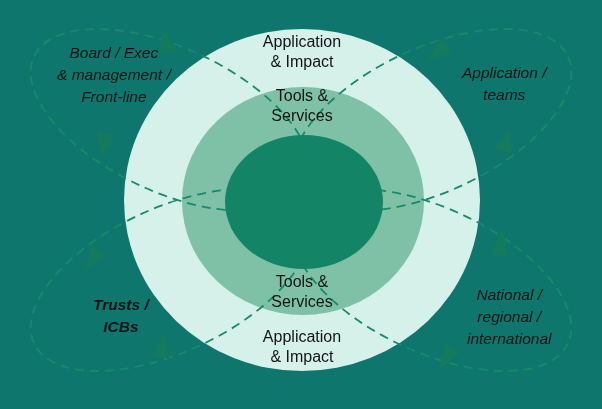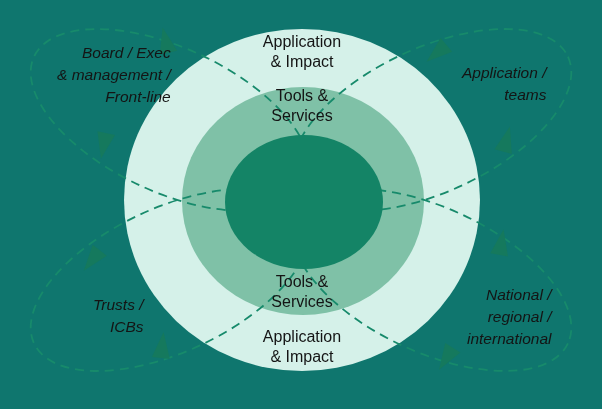--- a/index.html
+++ b/index.html
@@ -10,21 +10,21 @@
     background: #0f766e;
     overflow: hidden;
     font-family: "Liberation Sans", sans-serif;
   }
   .canvas svg { position: absolute; left: 0; top: 0; }
   .label { position: absolute; white-space: pre-line; color: #141414; }
   .orbit-label {
     font-style: italic;
     font-size: 15.5px;
     line-height: 22px;
-    text-align: right;
+    text-align: center;
   }
   .ring-label {
     font-size: 16px;
     line-height: 20px;
     text-align: center;
     width: 180px;
   }
   .center-label {
     font-size: 17px;
     font-weight: bold;
@@ -77,19 +77,19 @@
   <div class="label ring-label" style="left:212px; top:272px;">Tools &amp;
 Services</div>
   <div class="label ring-label" style="left:212px; top:327px;">Application
 &amp; Impact</div>
 
   <div class="label orbit-label" style="left:57px; top:42px;">Board / Exec
 &amp; management /
 Front-line</div>
   <div class="label orbit-label" style="left:462px; top:62px;">Application /
 teams</div>
-  <div class="label orbit-label" style="left:93px; top:294px;">Trusts /
+  <div class="label orbit-label" style="left:93px; top:294px;font-weight:bold;">Trusts /
 ICBs</div>
   <div class="label orbit-label" style="left:467px; top:284px;">National /
 regional /
 international</div>
 
 </div>
 
 </body></html>

